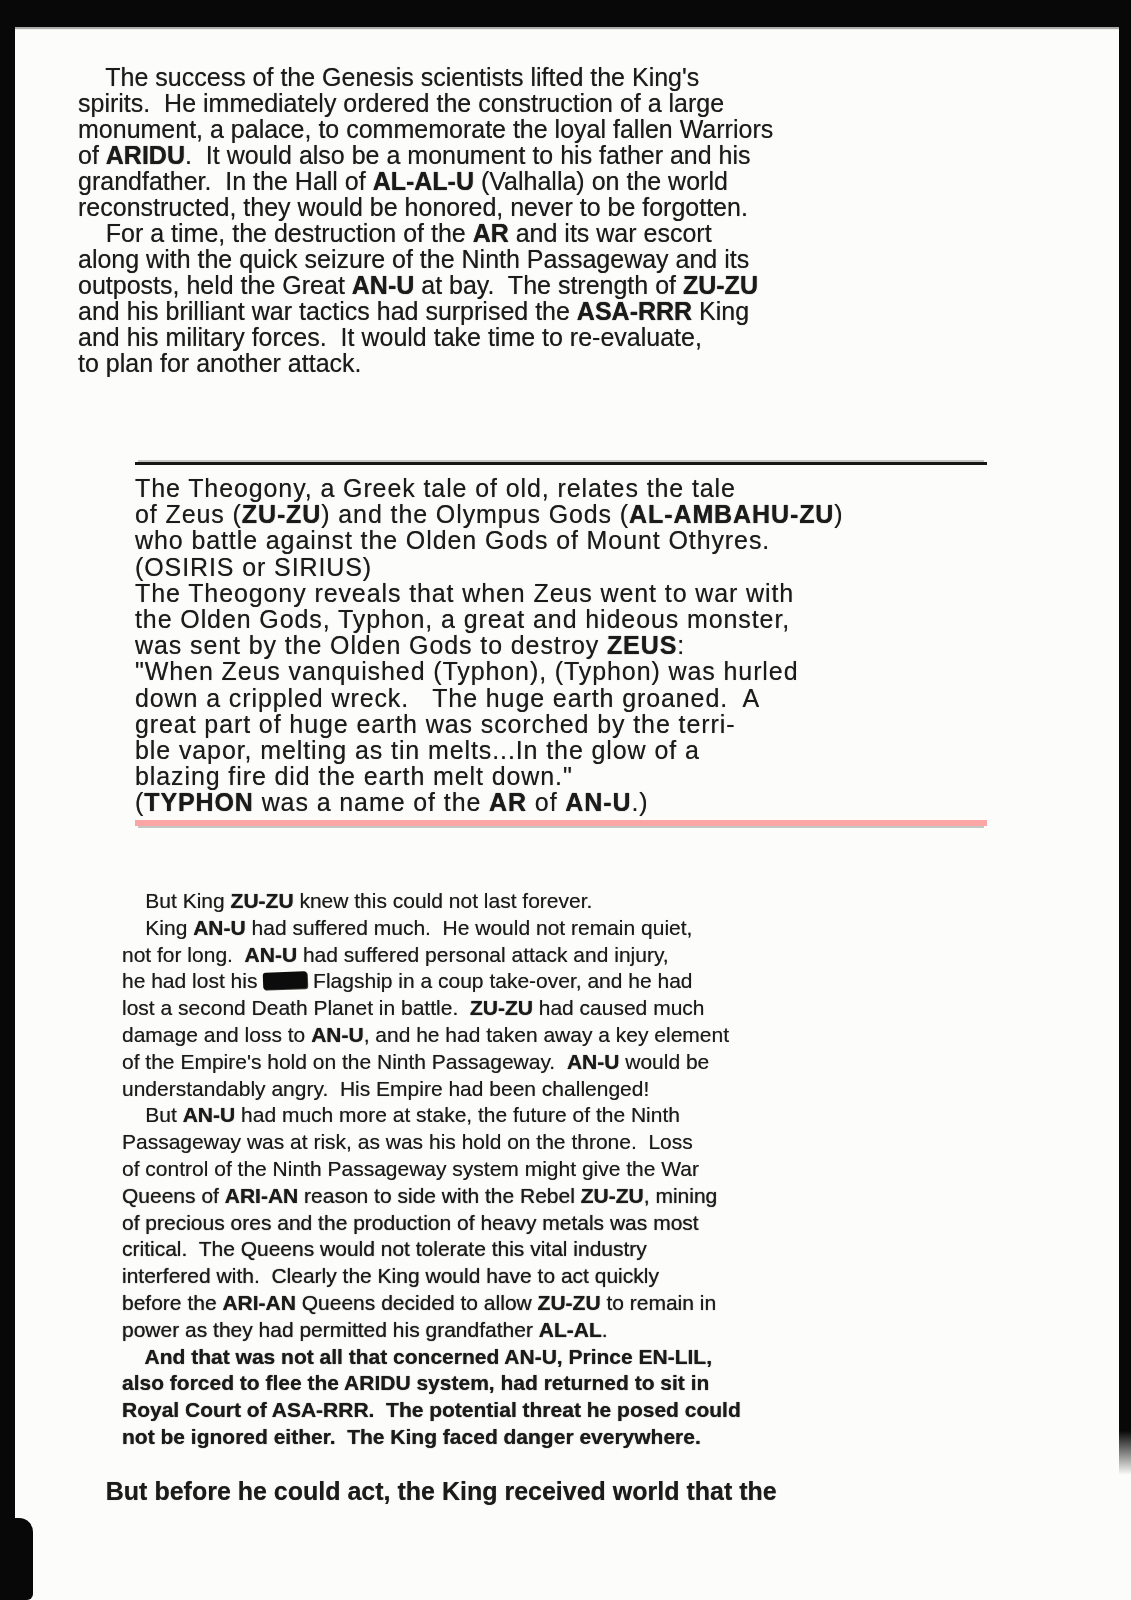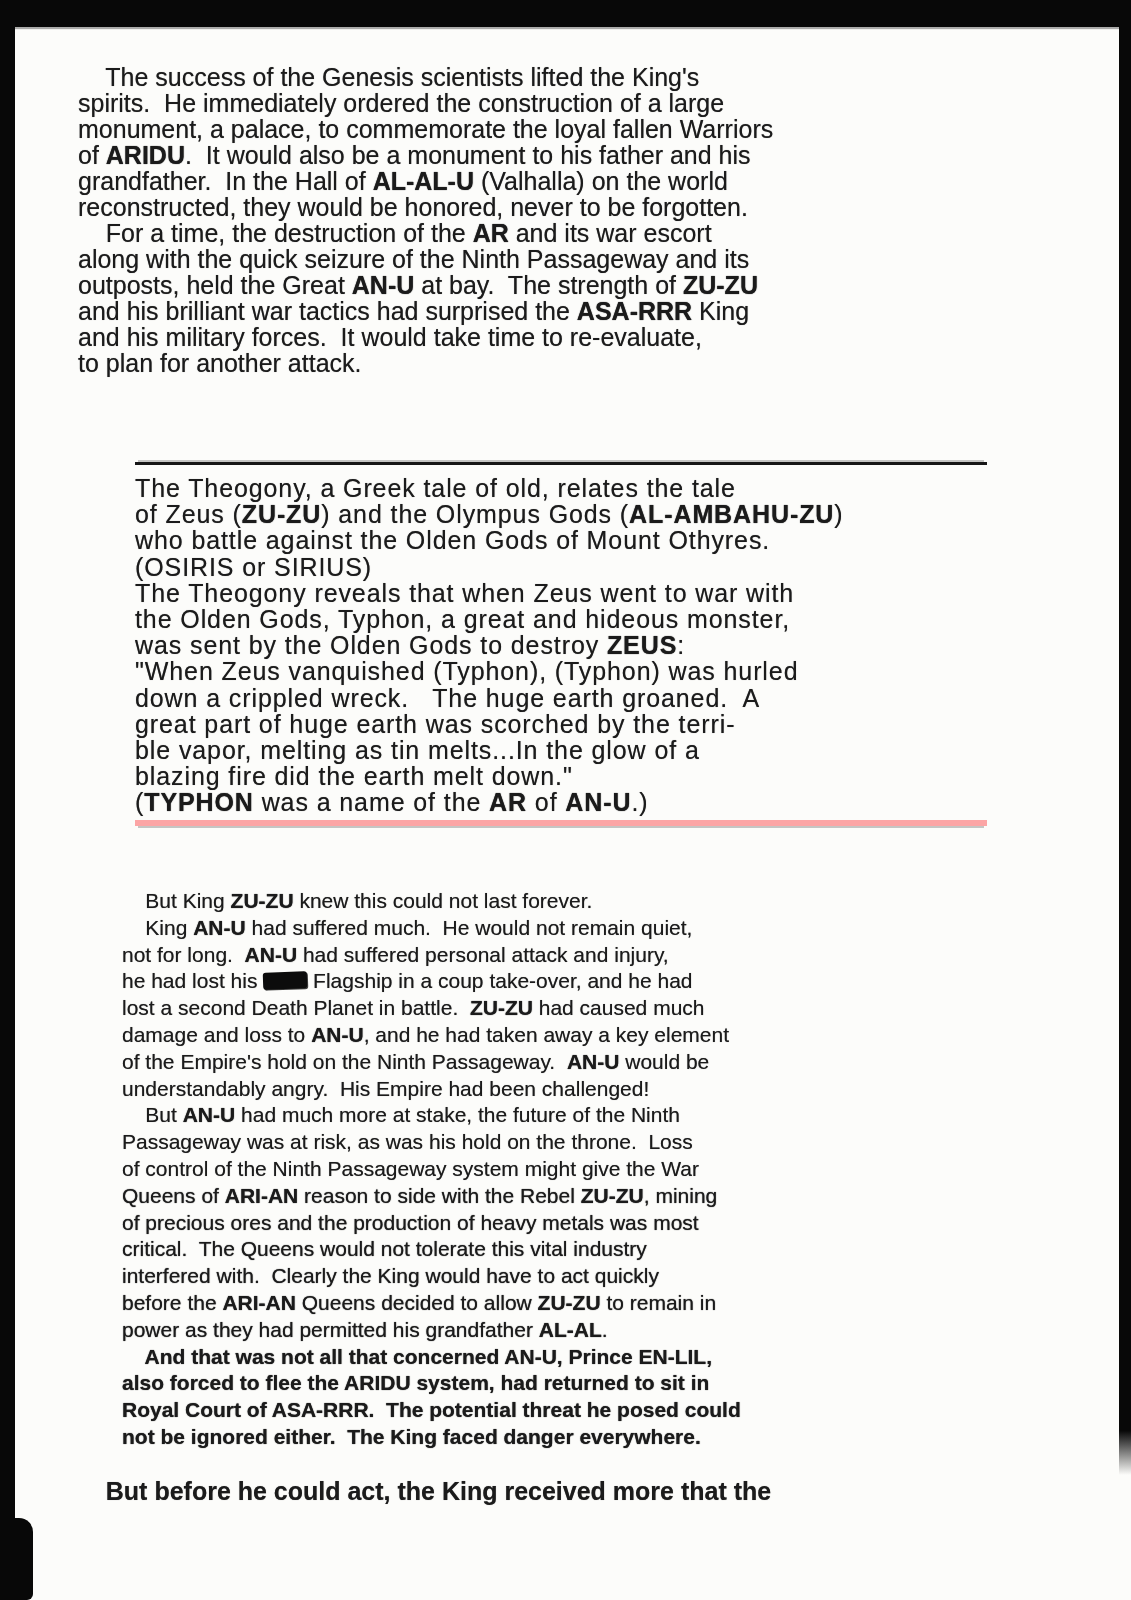--- a/index.html
+++ b/index.html
@@ -73,16 +73,16 @@
   <div class="scan-border scan-left"></div>
   <div class="scan-border scan-right"></div>
   <div class="scan-border scan-corner-blob"></div>
 
   <div id="block-opening" class="tblock"><div class="line">    The success of the Genesis scientists lifted the King's</div><div class="line">spirits.  He immediately ordered the construction of a large</div><div class="line">monument, a palace, to commemorate the loyal fallen Warriors</div><div class="line">of <b>ARIDU</b>.  It would also be a monument to his father and his</div><div class="line">grandfather.  In the Hall of <b>AL-AL-U</b> (Valhalla) on the world</div><div class="line">reconstructed, they would be honored, never to be forgotten.</div><div class="line">    For a time, the destruction of the <b>AR</b> and its war escort</div><div class="line">along with the quick seizure of the Ninth Passageway and its</div><div class="line">outposts, held the Great <b>AN-U</b> at bay.  The strength of <b>ZU-ZU</b></div><div class="line">and his brilliant war tactics had surprised the <b>ASA-RRR</b> King</div><div class="line">and his military forces.  It would take time to re-evaluate,</div><div class="line">to plan for another attack.</div></div>
 
   <div id="block-quote" class="tblock"><div class="line">The Theogony, a Greek tale of old, relates the tale</div><div class="line">of Zeus (<b>ZU-ZU</b>) and the Olympus Gods (<b>AL-AMBAHU-ZU</b>)</div><div class="line">who battle against the Olden Gods of Mount Othyres.</div><div class="line">(OSIRIS or SIRIUS)</div><div class="line">The Theogony reveals that when Zeus went to war with</div><div class="line">the Olden Gods, Typhon, a great and hideous monster,</div><div class="line">was sent by the Olden Gods to destroy <b>ZEUS</b>:</div><div class="line">"When Zeus vanquished (Typhon), (Typhon) was hurled</div><div class="line">down a crippled wreck.   The huge earth groaned.  A</div><div class="line">great part of huge earth was scorched by the terri-</div><div class="line">ble vapor, melting as tin melts...In the glow of a</div><div class="line">blazing fire did the earth melt down."</div><div class="line">(<b>TYPHON</b> was a name of the <b>AR</b> of <b>AN-U</b>.)</div></div>
 
   <div id="block-main" class="tblock"><div class="line">    But King <b>ZU-ZU</b> knew this could not last forever.</div><div class="line">    King <b>AN-U</b> had suffered much.  He would not remain quiet,</div><div class="line">not for long.  <b>AN-U</b> had suffered personal attack and injury,</div><div class="line">he had lost his <span class="redaction"></span> Flagship in a coup take-over, and he had</div><div class="line">lost a second Death Planet in battle.  <b>ZU-ZU</b> had caused much</div><div class="line">damage and loss to <b>AN-U</b>, and he had taken away a key element</div><div class="line">of the Empire's hold on the Ninth Passageway.  <b>AN-U</b> would be</div><div class="line">understandably angry.  His Empire had been challenged!</div><div class="line">    But <b>AN-U</b> had much more at stake, the future of the Ninth</div><div class="line">Passageway was at risk, as was his hold on the throne.  Loss</div><div class="line">of control of the Ninth Passageway system might give the War</div><div class="line">Queens of <b>ARI-AN</b> reason to side with the Rebel <b>ZU-ZU</b>, mining</div><div class="line">of precious ores and the production of heavy metals was most</div><div class="line">critical.  The Queens would not tolerate this vital industry</div><div class="line">interfered with.  Clearly the King would have to act quickly</div><div class="line">before the <b>ARI-AN</b> Queens decided to allow <b>ZU-ZU</b> to remain in</div><div class="line">power as they had permitted his grandfather <b>AL-AL</b>.</div><div class="line">    And that was not all that concerned <b>AN-U</b>, Prince <b>EN-LIL</b>,</div><div class="line">also forced to flee the <b>ARIDU</b> system, had returned to sit in</div><div class="line">Royal Court of <b>ASA-RRR</b>.  The potential threat he posed could</div><div class="line">not be ignored either.  The King faced danger everywhere.</div></div>
 
-  <div id="block-closing" class="tblock"><div class="line">    But before he could act, the King received more that the</div></div>
+  <div id="block-closing" class="tblock"><div class="line">    But before he could act, the King received world that the</div></div>
 
 
 </div>
 
 </body></html>

